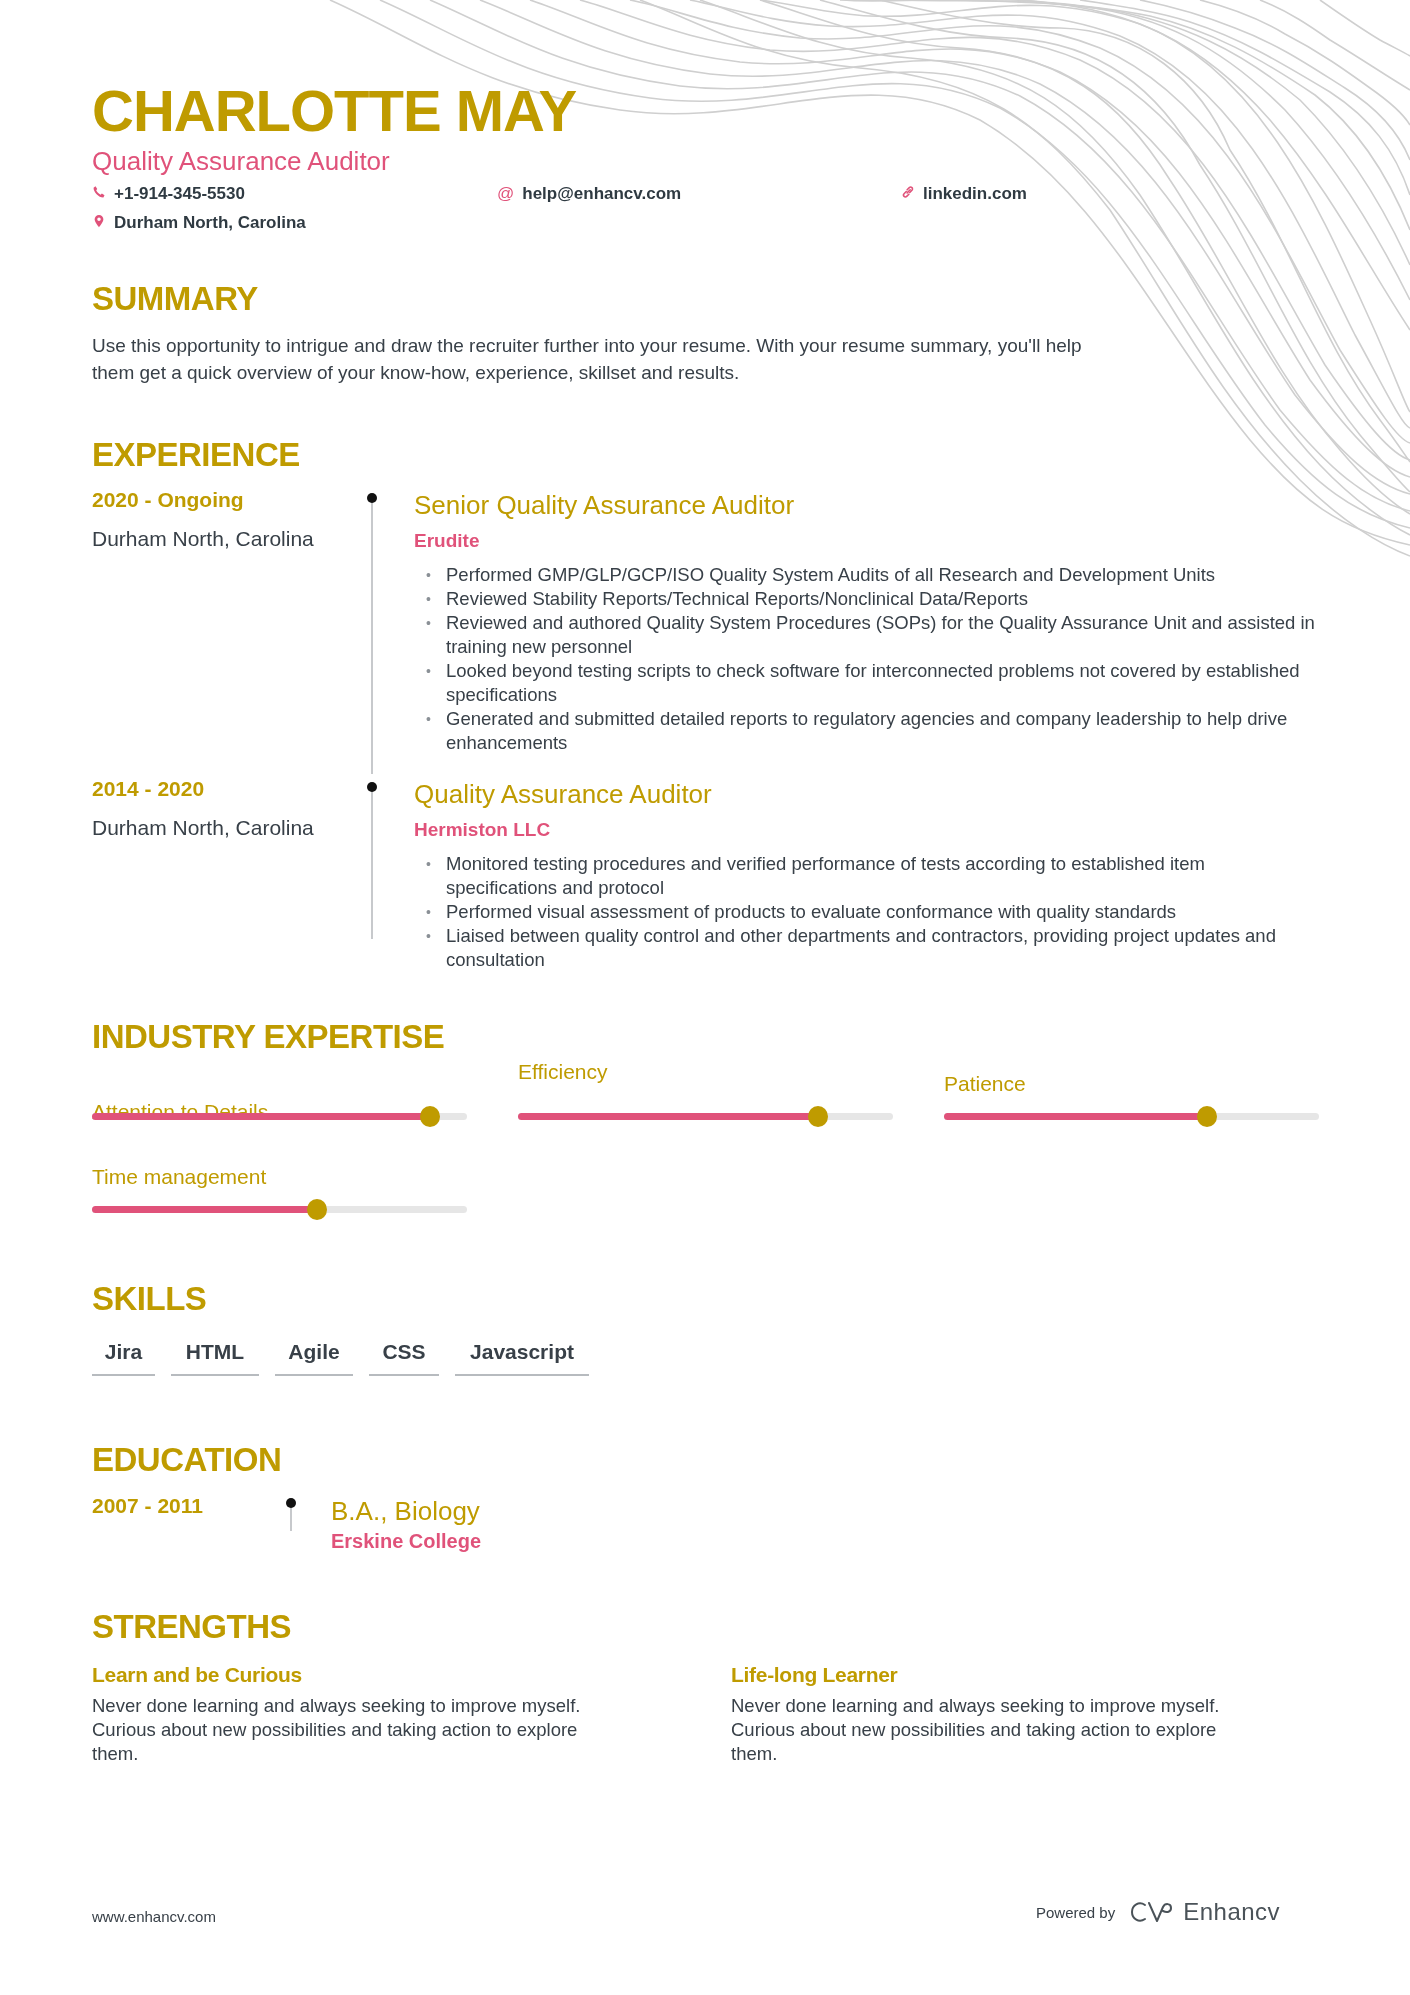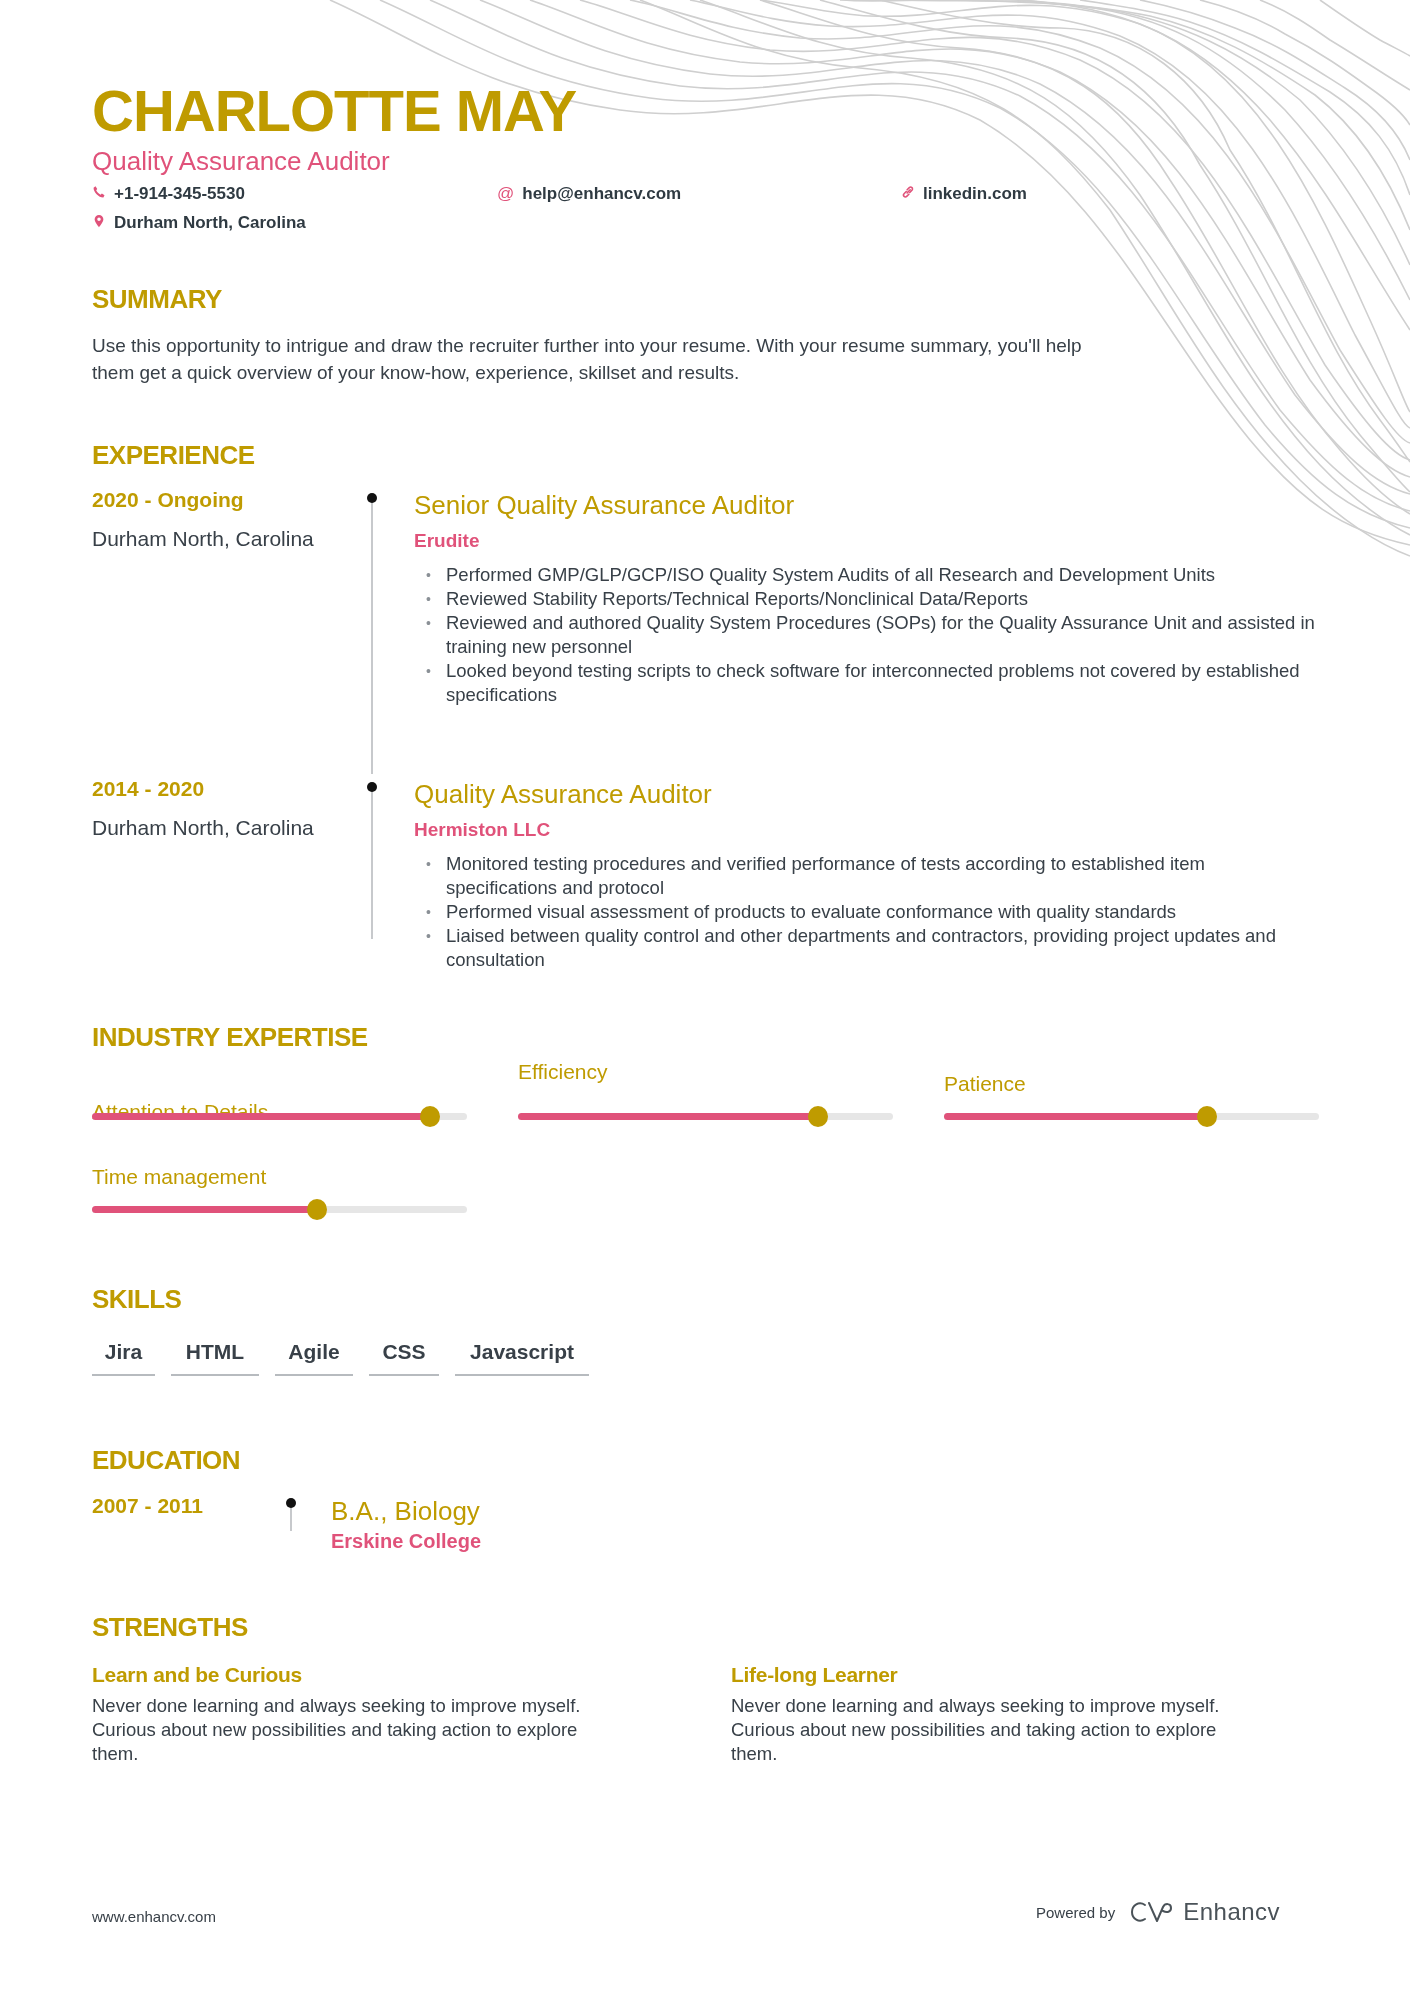--- a/index.html
+++ b/index.html
@@ -5,21 +5,21 @@
   html, body { margin: 0; padding: 0; background: #ffffff; }
   body { width: 1410px; height: 1995px; position: relative; overflow: hidden; font-family: "Liberation Sans", sans-serif; color: #384048; }
   .abs { position: absolute; }
   .waves { position: absolute; left: 0; top: 0; width: 1410px; height: 560px; pointer-events: none; }
   .gold { color: #BF9B00; }
   .pink { color: #E0527A; }
   .name { left: 92px; top: 80px; font-size: 58px; font-weight: bold; letter-spacing: -1px; line-height: 62px; }
   .subtitle { left: 92px; top: 145px; font-size: 26px; line-height: 32px; }
   .contact { font-size: 17px; font-weight: bold; color: #2f3a42; display: flex; align-items: flex-end; gap: 8px; }
   .contact svg { width: 14px; height: 14px; }
-  .sec-title { left: 92px; font-size: 26px; font-weight: bold; color: #BF9B00; letter-spacing: -0.5px; line-height: 38px; }
+  .sec-title { left: 92px; font-size: 33px; font-weight: bold; color: #BF9B00; letter-spacing: -0.5px; line-height: 38px; }
   .body-text { font-size: 19px; line-height: 27px; color: #384048; }
   .date { font-size: 21px; font-weight: bold; color: #BF9B00; }
   .loc { font-size: 21px; color: #384048; }
   .role { font-size: 26px; color: #BF9B00; line-height: 30px; }
   .company { font-size: 19px; font-weight: bold; color: #E0527A; }
   ul.bullets { margin: 4px; padding: 0; list-style: none; }
   ul.bullets li { position: relative; padding-left: 28px; font-size: 18.5px; line-height: 24px; color: #384048; }
   ul.bullets li::before { content: "•"; position: absolute; left: 8px; top: 0; color: #8a9096; font-size: 14px; }
   .tl-line { position: absolute; width: 2px; background: #c7c9cc; }
   .tl-dot { position: absolute; width: 10px; height: 10px; border-radius: 50%; background: #111; }
@@ -116,20 +116,21 @@
 
 <div class="abs date" style="left:92px; top:488px;">2020 - Ongoing</div>
 <div class="abs loc" style="left:92px; top:527px;">Durham North, Carolina</div>
 <div class="abs role" style="left:414px; top:490px;">Senior Quality Assurance Auditor</div>
 <div class="abs company" style="left:414px; top:530px;">Erudite</div>
 <ul class="abs bullets" style="left:414px; top:559px; width:900px;">
   <li>Performed GMP/GLP/GCP/ISO Quality System Audits of all Research and Development Units</li>
   <li>Reviewed Stability Reports/Technical Reports/Nonclinical Data/Reports</li>
   <li>Reviewed and authored Quality System Procedures (SOPs) for the Quality Assurance Unit and assisted in training new personnel</li>
   <li>Looked beyond testing scripts to check software for interconnected problems not covered by established specifications</li>
+  <li>Generated and submitted detailed reports to regulatory agencies and company leadership to help drive enhancements</li>
 </ul>
 
 <div class="abs date" style="left:92px; top:777px;">2014 - 2020</div>
 <div class="abs loc" style="left:92px; top:816px;">Durham North, Carolina</div>
 <div class="abs role" style="left:414px; top:779px;">Quality Assurance Auditor</div>
 <div class="abs company" style="left:414px; top:819px;">Hermiston LLC</div>
 <ul class="abs bullets" style="left:414px; top:848px; width:900px;">
   <li>Monitored testing procedures and verified performance of tests according to established item specifications and protocol</li>
   <li>Performed visual assessment of products to evaluate conformance with quality standards</li>
   <li>Liaised between quality control and other departments and contractors, providing project updates and consultation</li>

